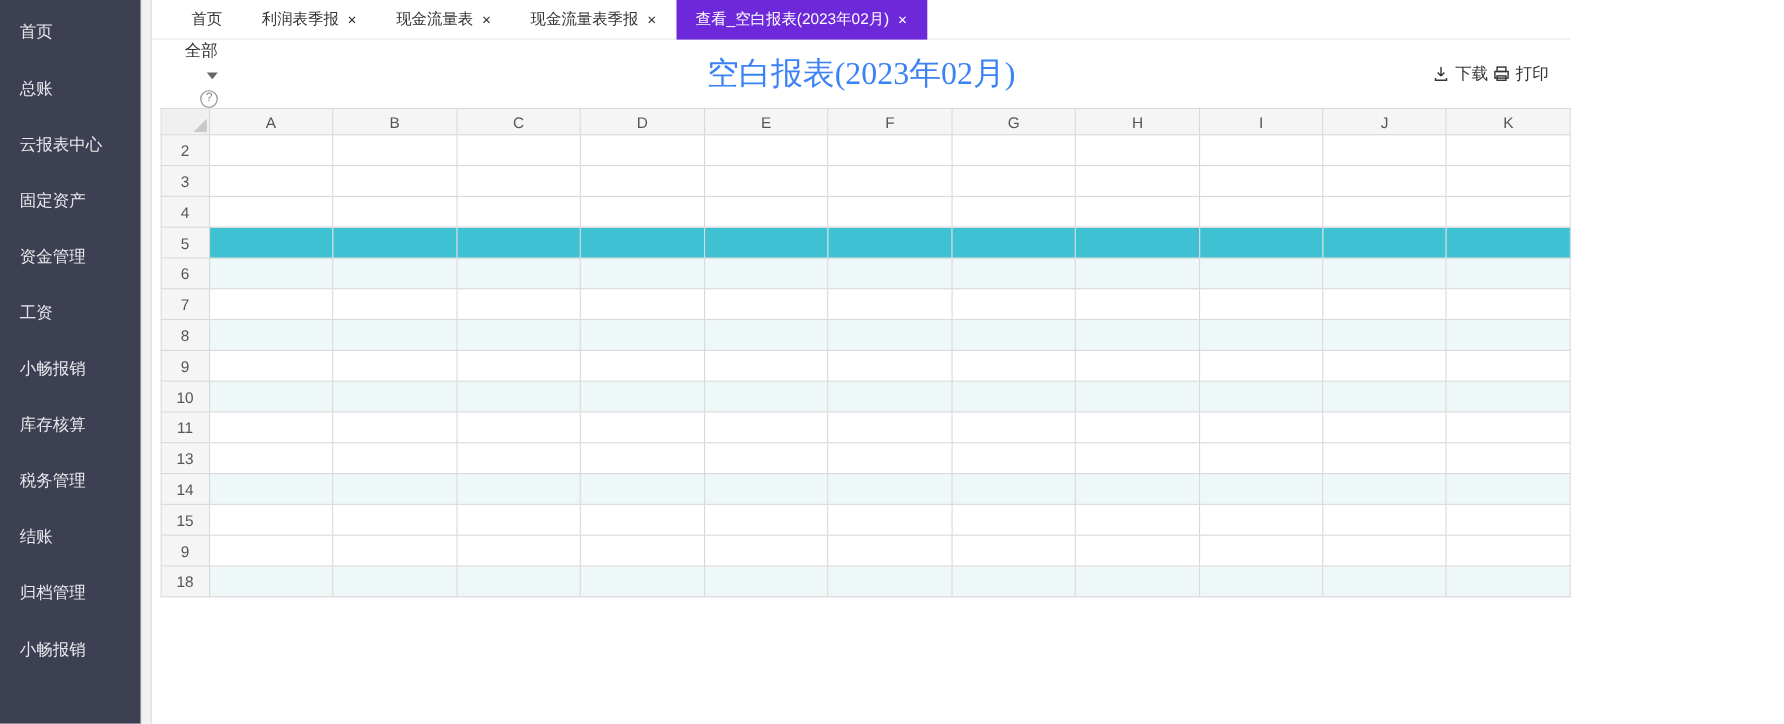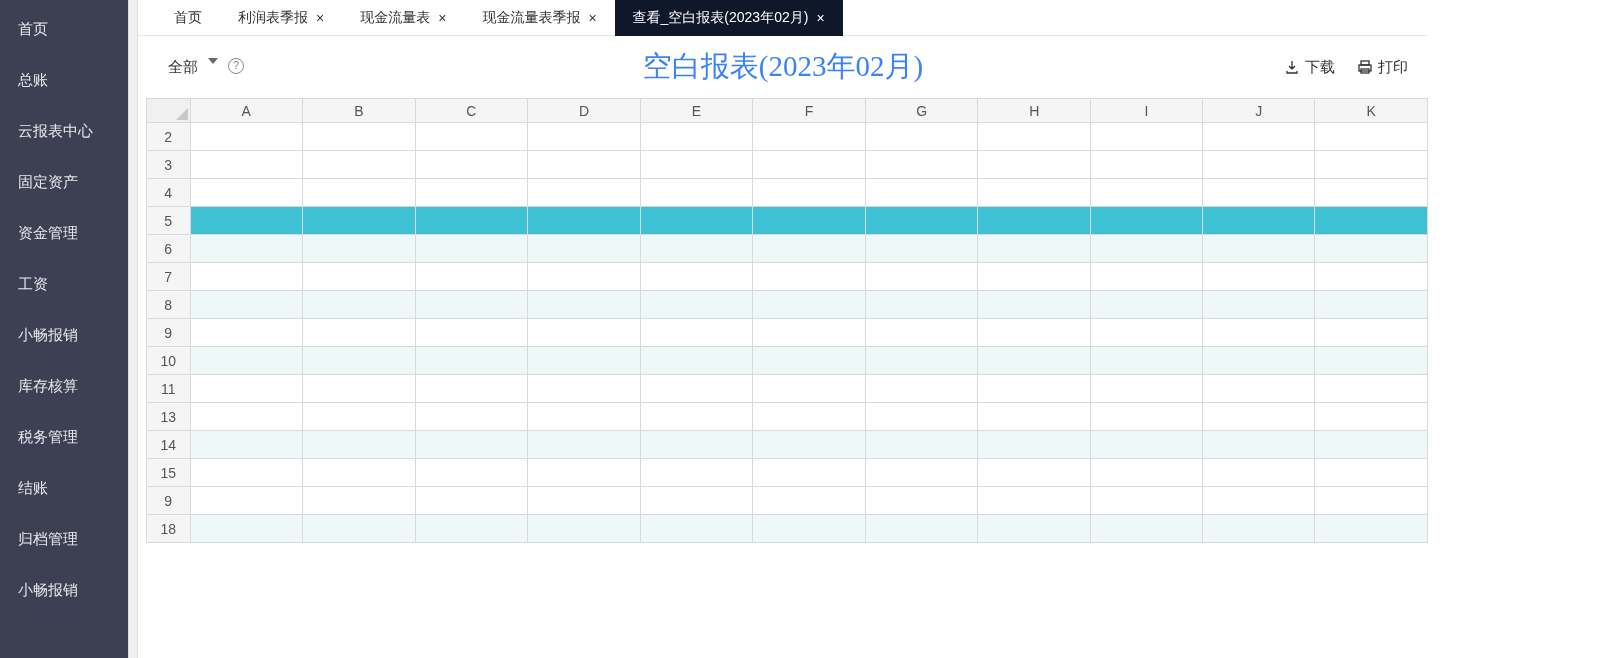--- a/index.html
+++ b/index.html
@@ -55,42 +55,43 @@
     display: flex;
     align-items: center;
     padding: 0 18px;
     height: 36px;
     font-size: 14px;
     color: #333;
     cursor: pointer;
     gap: 8px;
   }
   .tab.active {
-    background: #0f172a;
+    background: #6d28d9;
     color: #fff;
   }
   .tab-close {
     font-size: 14px;
     line-height: 1;
     cursor: pointer;
   }
   
   .toolbar {
     display: flex;
     align-items: center;
     height: 62px;
     padding: 0 20px 0 30px;
     position: relative;
   }
   .filter {
     display: flex;
-    align-items: flex-start;
+    align-items: flex-end;
     gap: 10px;
     font-size: 15px;
     color: #333;
+    flex-direction: column;
   }
   .chev-down {
     display: inline-block;
     width: 0; height: 0;
     border-left: 5px solid transparent;
     border-right: 5px solid transparent;
     border-top: 6px solid #666;
   }
   .help-icon {
     width: 16px; height: 16px;
@@ -104,21 +105,21 @@
   .title {
     position: absolute;
     left: 50%; transform: translateX(-50%);
     font-size: 29px;
     color: #3b82f6;
     font-family: Liberation Serif, serif;
   }
   .toolbar-right {
     margin-left: auto;
     display: flex;
-    gap: 22px;
+    gap: 4px;
     font-size: 15px;
     color: #333;
   }
   .tbtn { display: flex; align-items: center; gap: 5px; cursor: pointer; }
   .dl-icon, .pr-icon { width: 16px; height: 16px; }
   
   .sheet {
     flex: 1;
     overflow: hidden;
     padding-left: 8px;

